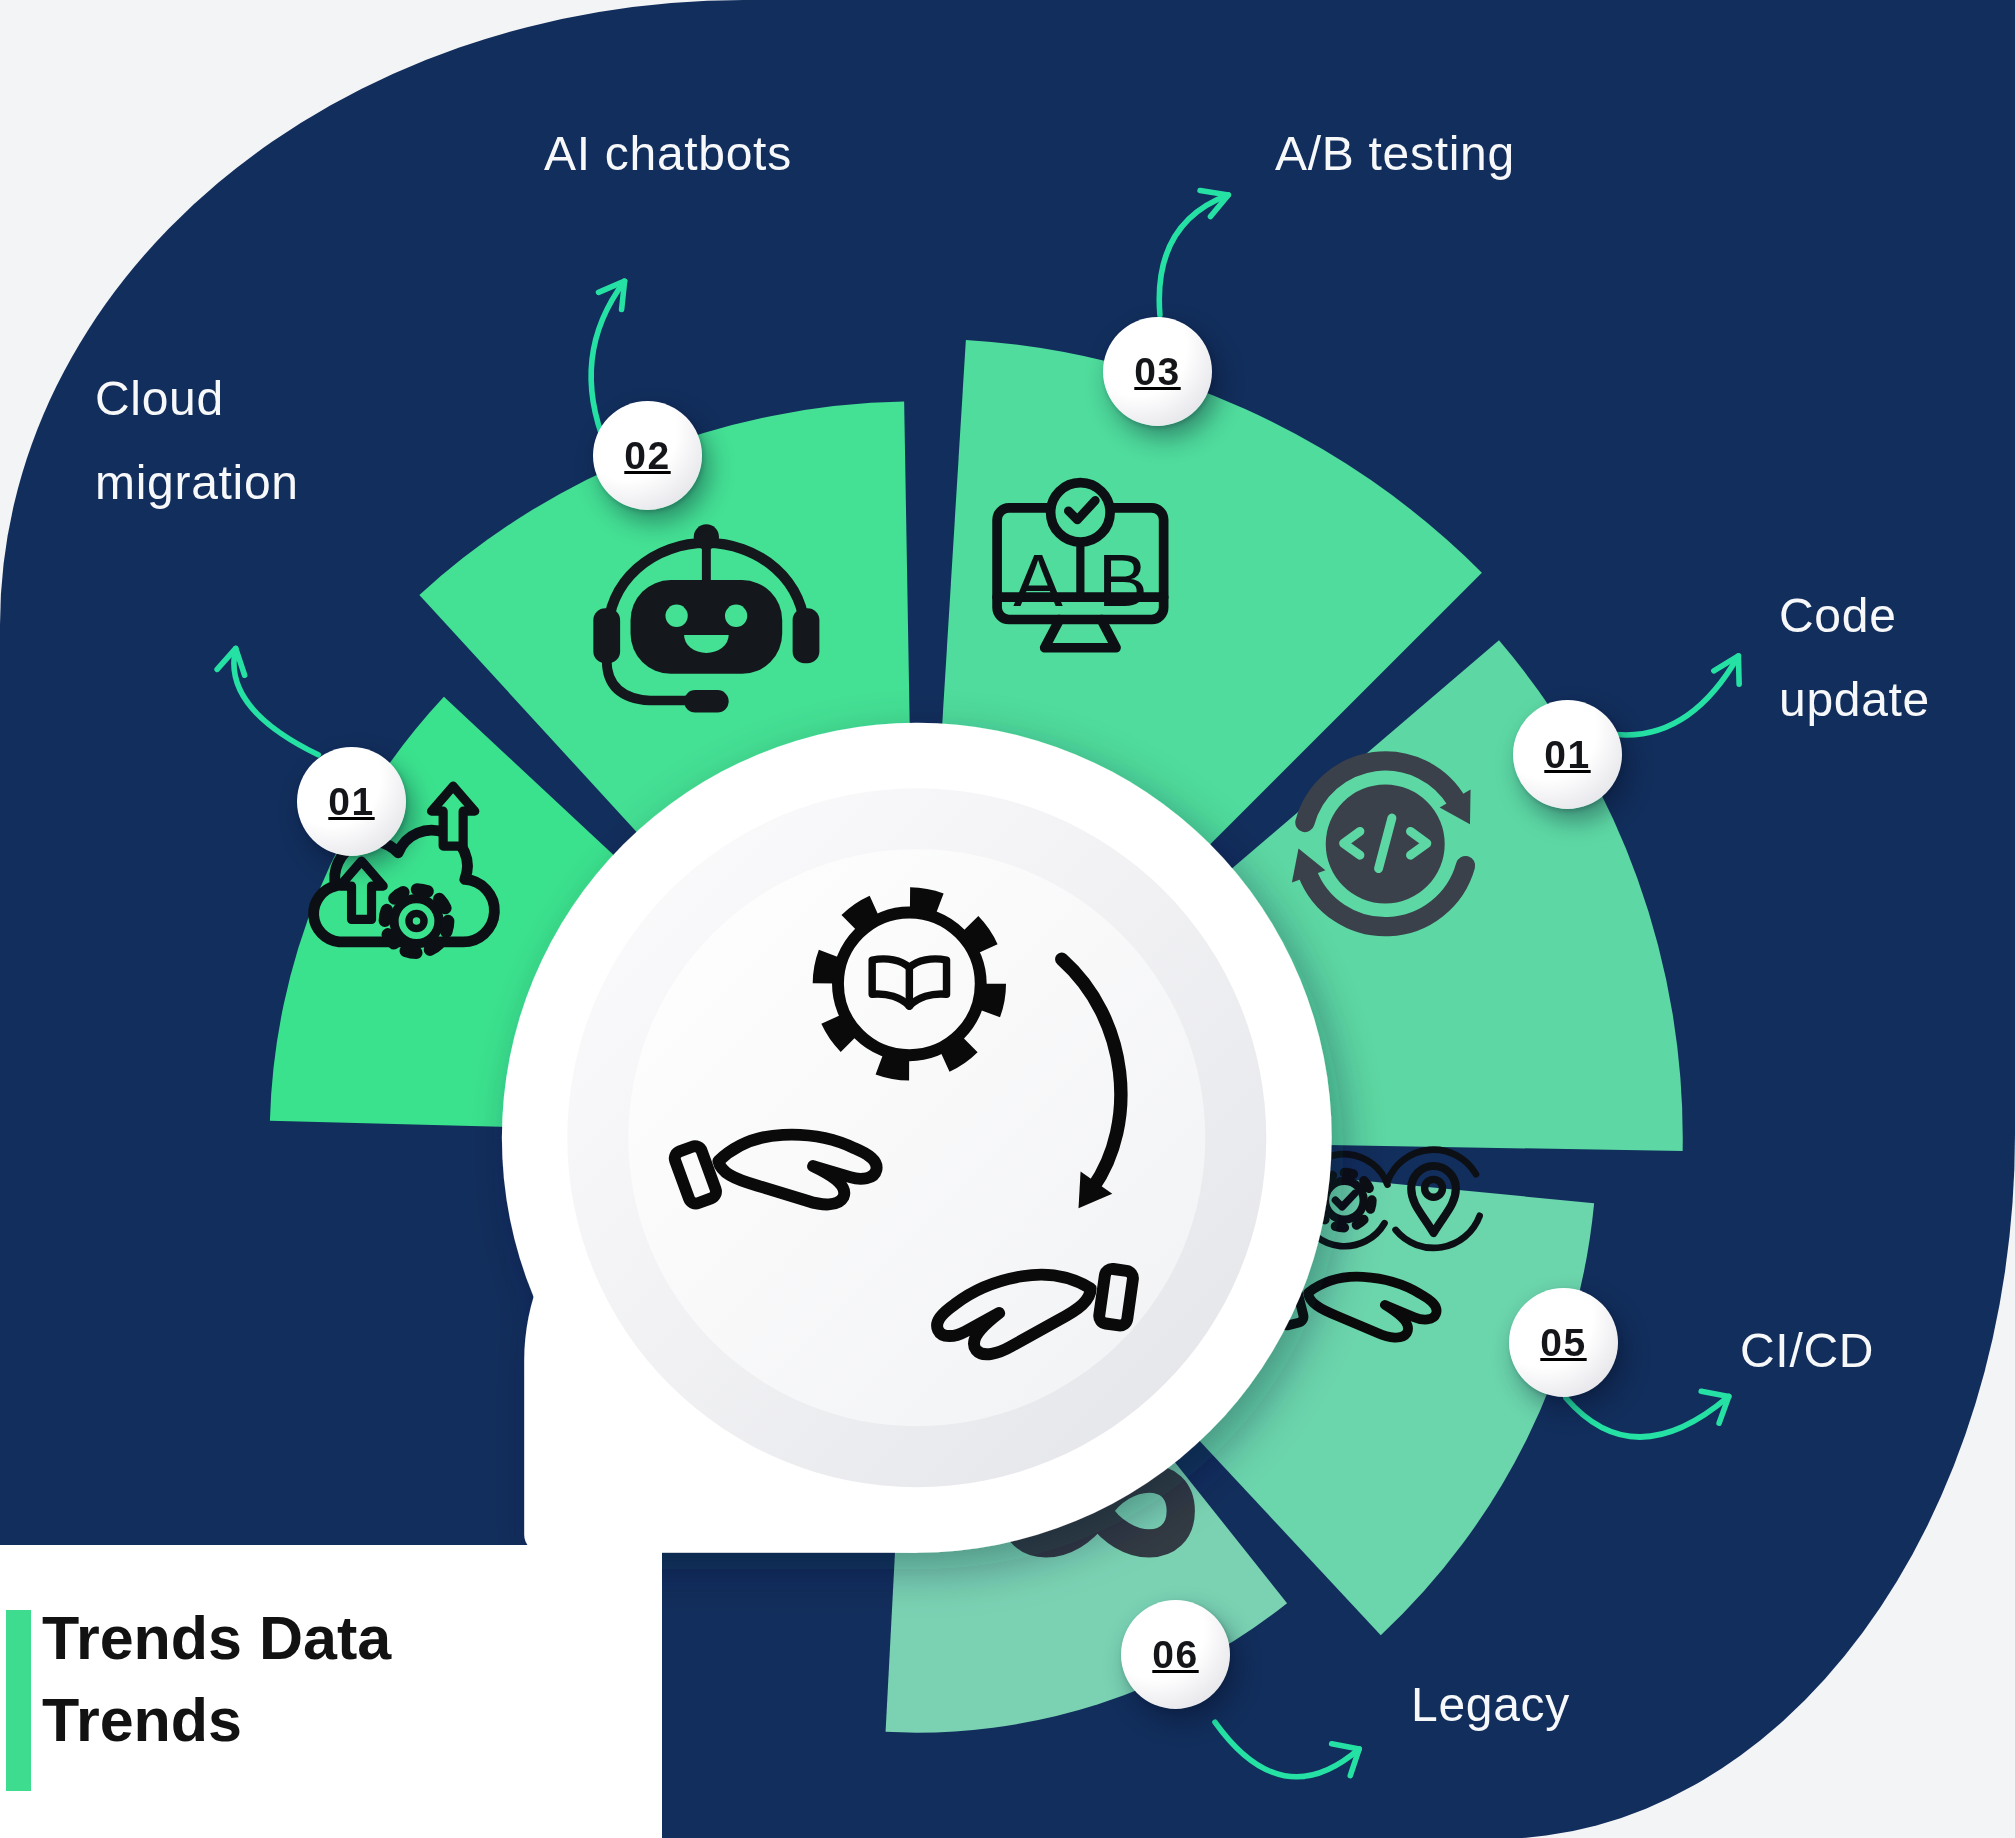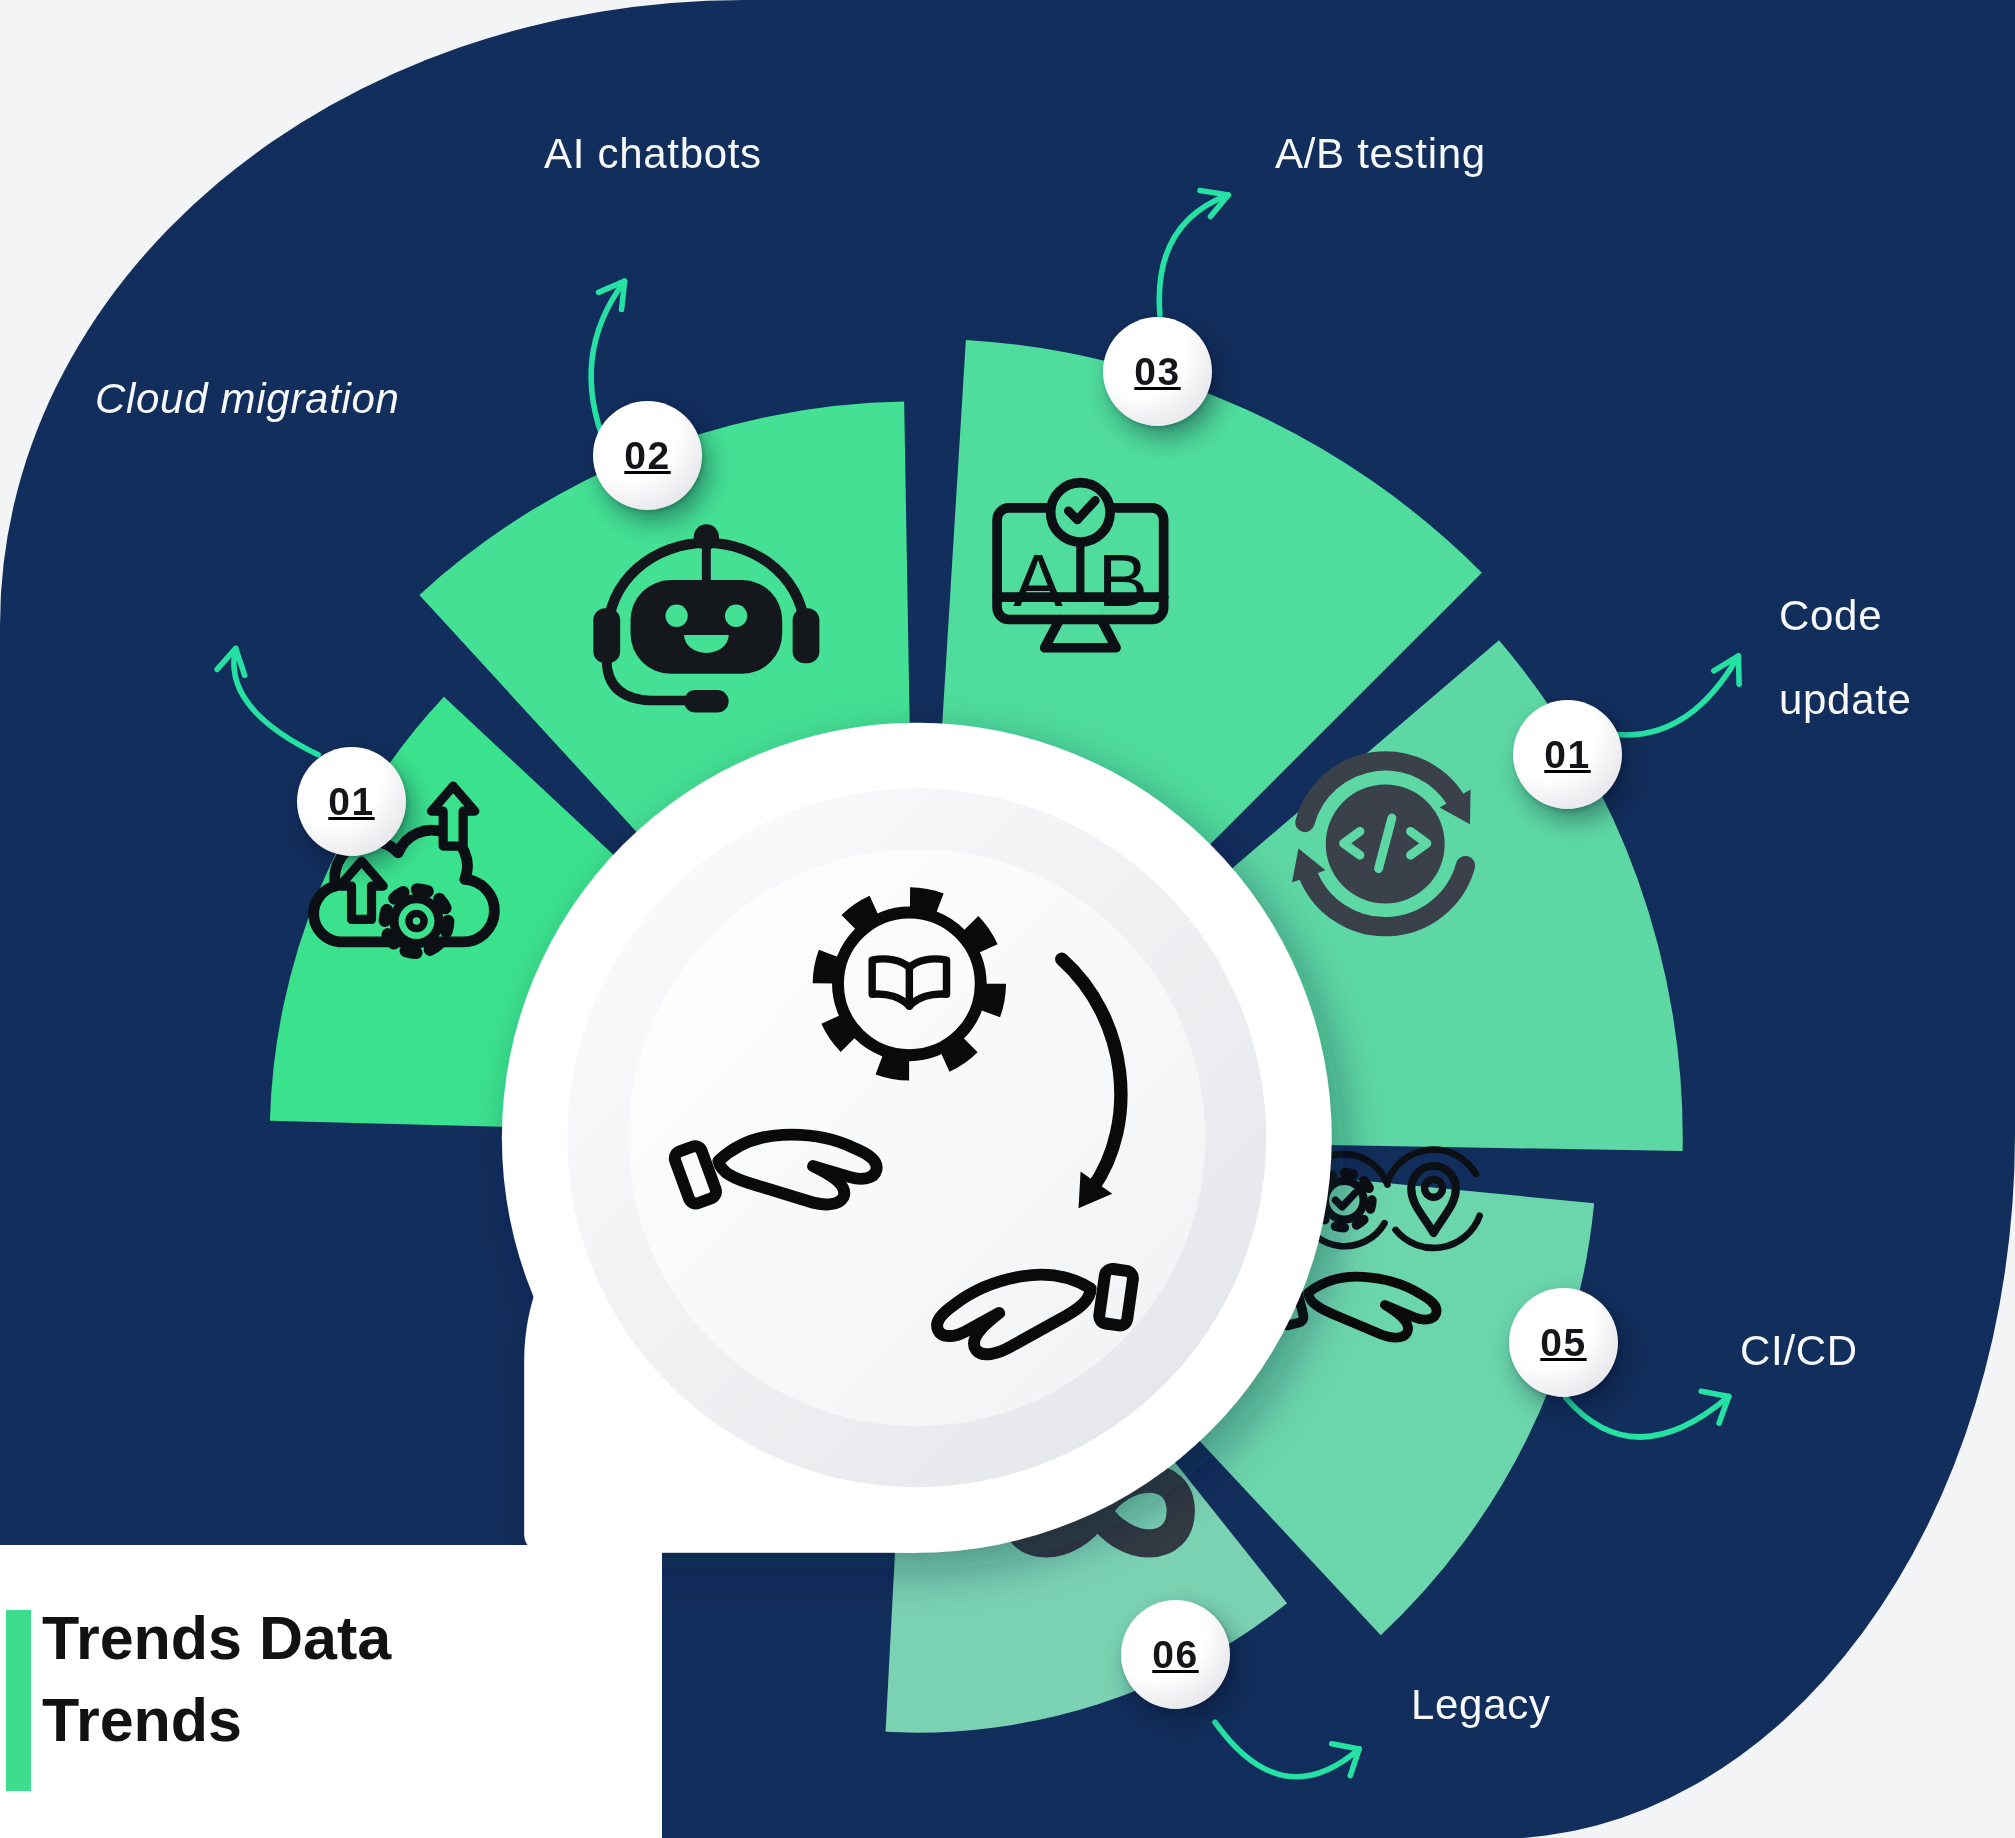--- a/index.html
+++ b/index.html
@@ -1,20 +1,20 @@
 <!DOCTYPE html>
 <html style="font-size:12px"><head>
 <meta charset="utf-8">
 <style>
   html,body{margin:0;padding:0;}
   body{font-family:"Liberation Sans", sans-serif;}
   .stage{position:relative;width:2015px;height:1839px;overflow:hidden;}
   .navy-panel{position:absolute;inset:0;border-radius:744px 0 520px 0 / 625px 0 705px 0;}
   svg.art{position:absolute;left:0;top:0;width:2015px;height:1839px;}
-  .label{position:absolute;font-size:42px;line-height:84px;color:#f7f8fa;letter-spacing:0.7px;font-weight:400;}
+  .label{position:absolute;font-size:48px;line-height:84px;color:#f7f8fa;letter-spacing:0.7px;font-weight:400;}
   .nowrap{white-space:nowrap;}
   .badge{position:absolute;width:109px;height:109px;border-radius:50%;
     background:radial-gradient(circle at 32% 28%, #ffffff 45%, #f0f0f3 66%, #d9dade 100%);
     box-shadow:7.4px 12px 25px rgba(7,18,40,.40), 1.5px 2.2px 4.5px rgba(7,18,40,.18);
     display:flex;align-items:center;justify-content:center;text-decoration:underline;}
   .badge span{font-size:39px;font-weight:700;color:#15161a;letter-spacing:1.5px;}
   .title-box{position:absolute;left:0;top:1545px;width:662px;height:294px;background:#ffffff;}
   .accent-bar{position:absolute;left:6px;top:65px;width:25px;height:181px;}
   .title-text{position:absolute;left:42px;top:52px;font-size:61px;line-height:82px;font-weight:700;color:#121212;}
 </style>
@@ -190,21 +190,21 @@
   <div class="badge" style="left:1513px;top:700px;">
       <span>01</span>
     </div>
   <div class="badge" style="left:1509px;top:1288px;">
       <span>05</span>
     </div>
   <div class="badge" style="left:1121px;top:1600px;">
       <span>06</span>
     </div>
 
-  <div class="label" style="left:95px;top:357px;width:320px;font-style:italic;">Cloud migration</div>
+  <div class="label" style="left:95px;top:357px;width:320px;">Cloud migration</div>
   <div class="label nowrap" style="left:544px;top:112px;">AI chatbots</div>
   <div class="label nowrap" style="left:1275px;top:112px;">A/B testing</div>
   <div class="label" style="left:1779px;top:574px;width:230px;">Code update</div>
   <div class="label nowrap" style="left:1740px;top:1309px;">CI/CD</div>
   <div class="label nowrap" style="left:1411px;top:1663px;">Legacy</div>
 
   <div class="title-box">
     <div class="accent-bar" style="background: rgb(61, 220, 142);"></div>
     <div class="title-text">
       <div>Trends Data</div>

